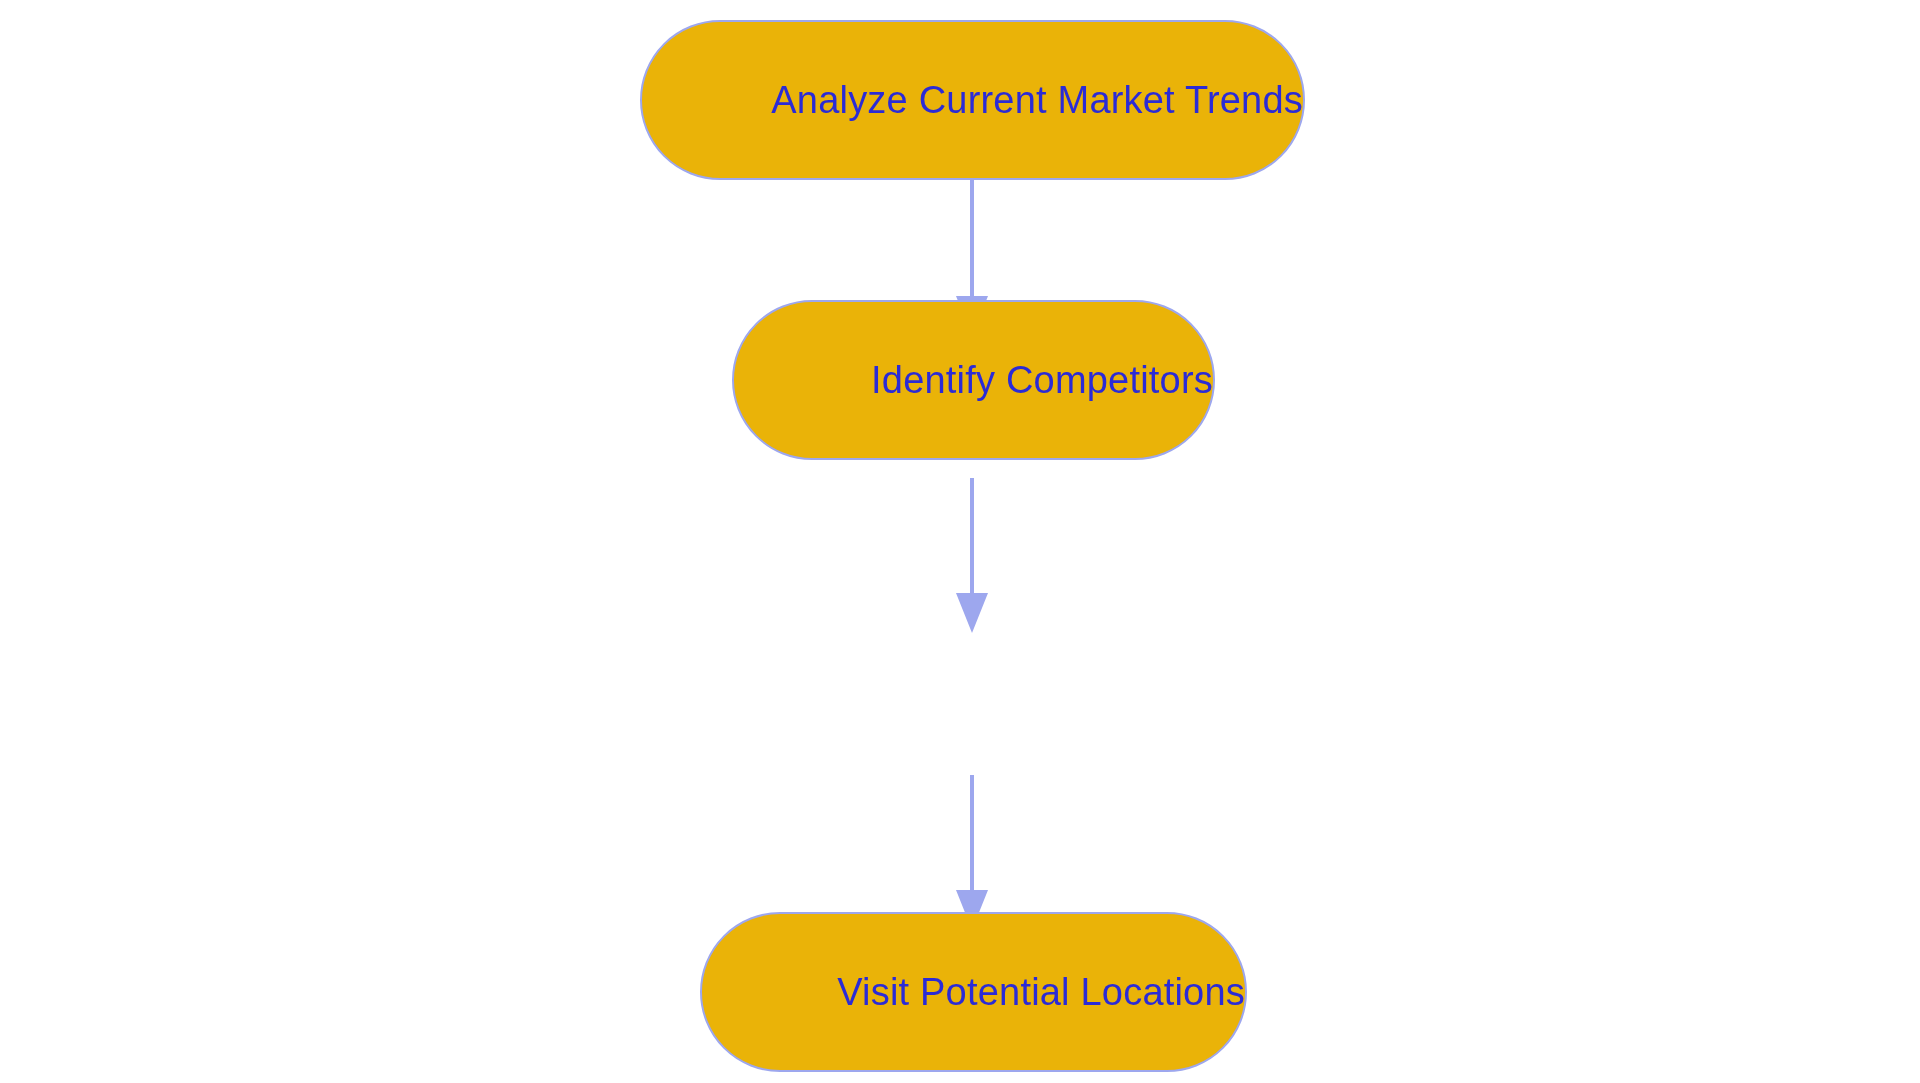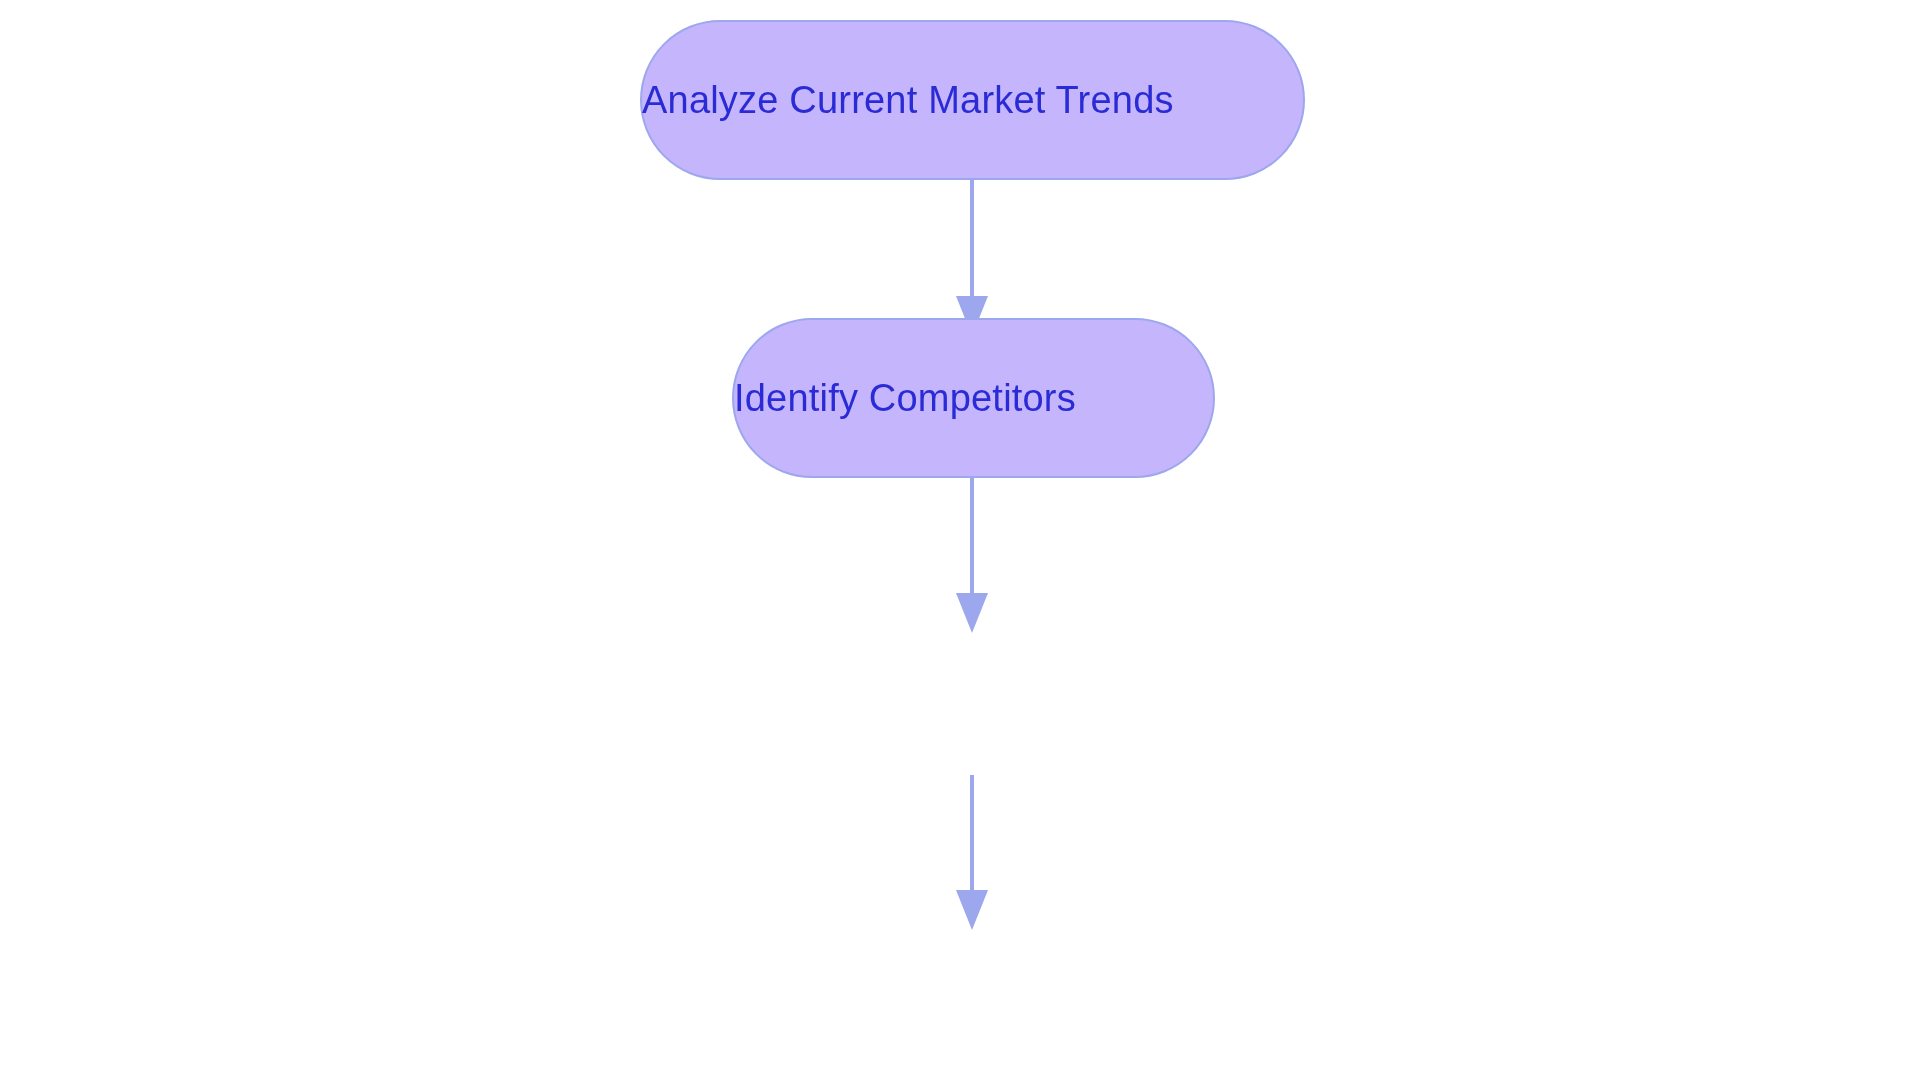--- a/index.html
+++ b/index.html
@@ -26,41 +26,41 @@
     top: 0;
     width: 1920px;
     height: 1083px;
     pointer-events: none;
   }
   .node {
     position: absolute;
     box-sizing: border-box;
     display: flex;
     align-items: center;
-    justify-content: flex-start;
-    background: #c4b5fd;
+    justify-content: flex-end;
+    background: #eab308;
     border: 2px solid #9da7ee;
     border-radius: 999px;
     height: 160px;
     z-index: 2;
   }
   .node-label {
     color: #2b2bd6;
     font-family: "Liberation Sans", sans-serif;
     font-size: 38px;
     font-weight: 400;
     line-height: 1;
     letter-spacing: 0.2px;
     white-space: nowrap;
     user-select: none;
   }
 
   
   #node-1 { left: 640px;  top: 20px;   width: 665px; }
-  #node-2 { left: 732px;  top: 318px;  width: 483px; }
+  #node-2 { left: 732px;  top: 300px;  width: 483px; }
   #node-3 { left: 630px;  top: 615px;  width: 688px; }
   #node-4 { left: 700px;  top: 912px;  width: 547px; }
 </style>
 </head>
 <body>
 
 <div id="flowchart-canvas">
 
   <svg class="edge-layer" viewBox="0 0 1920 1083" width="1920" height="1083" xmlns="http://www.w3.org/2000/svg">
     <defs>
@@ -84,14 +84,17 @@
 
   <div class="node" id="node-1">
     <span class="node-label">Analyze Current Market Trends</span>
   </div>
 
   <div class="node" id="node-2">
     <span class="node-label">Identify Competitors</span>
   </div>
 
 
+  <div class="node" id="node-4">
+    <span class="node-label">Visit Potential Locations</span>
+  </div>
 
 </div>
 
 </body></html>

